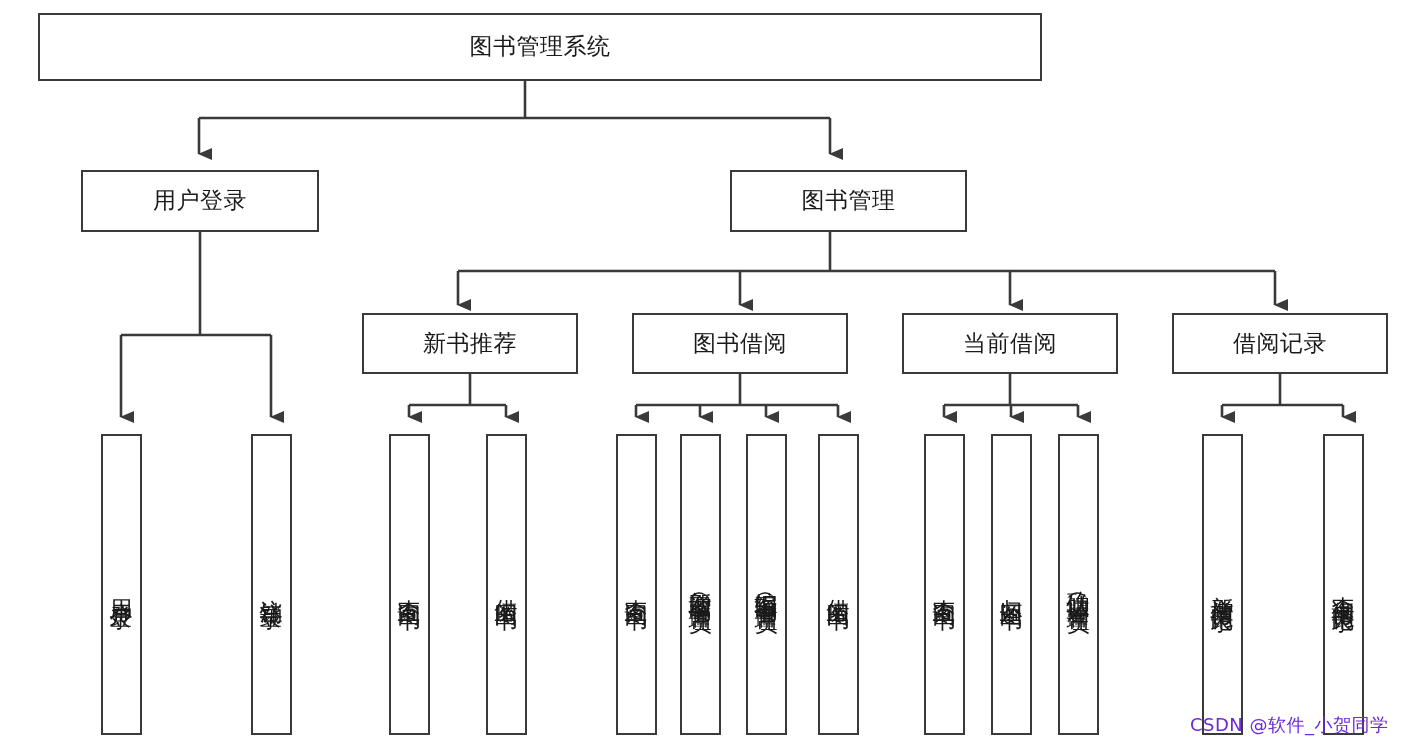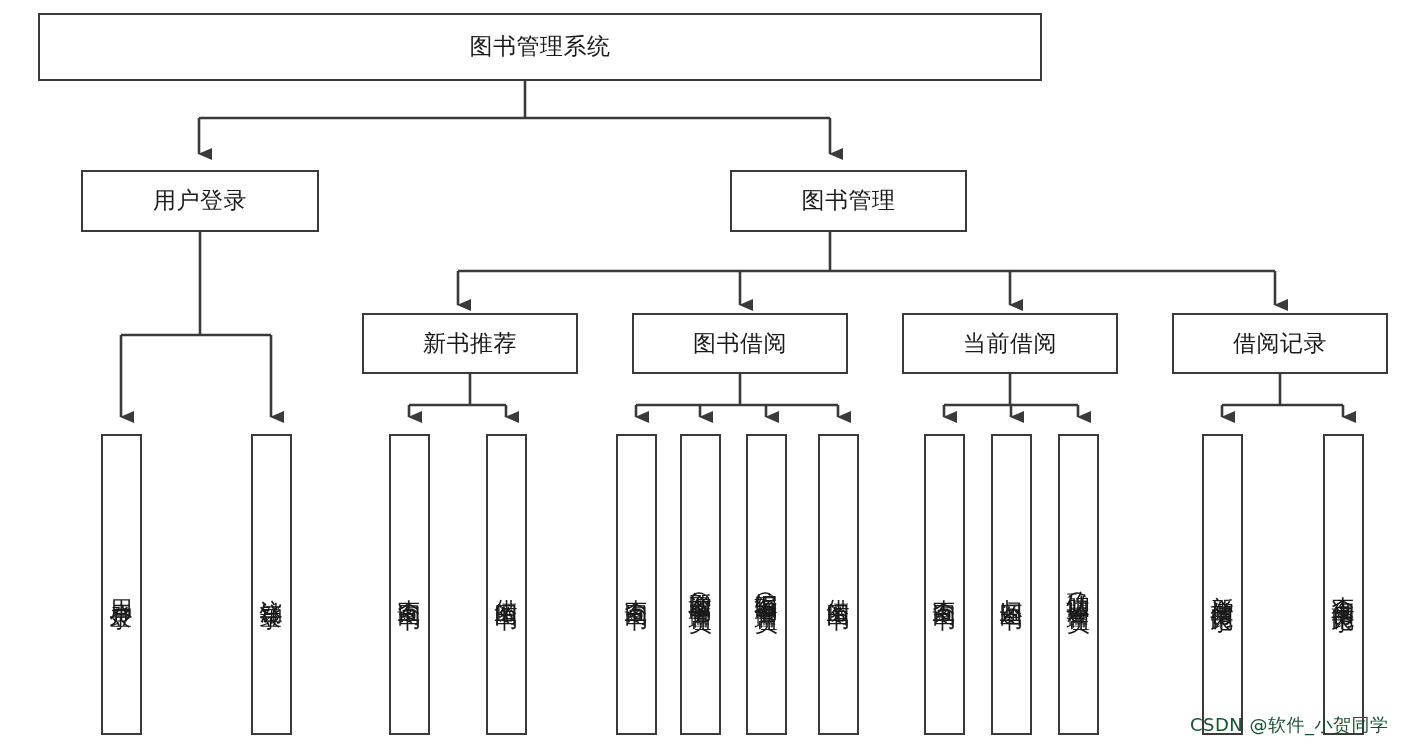--- a/index.html
+++ b/index.html
@@ -59,21 +59,21 @@
     max-height: 286px;
   }
   .node.vert.tall-label .node-label {
     max-height: 292px;
   }
   #watermark {
     position: absolute;
     left: 1190px;
     top: 713px;
     font-size: 18px;
-    color: #14532d;
+    color: #6d28d9;
     white-space: nowrap;
     letter-spacing: 0.5px;
     pointer-events: none;
   }
 </style>
 </head>
 <body>
 
 <div id="diagram-root">
 

